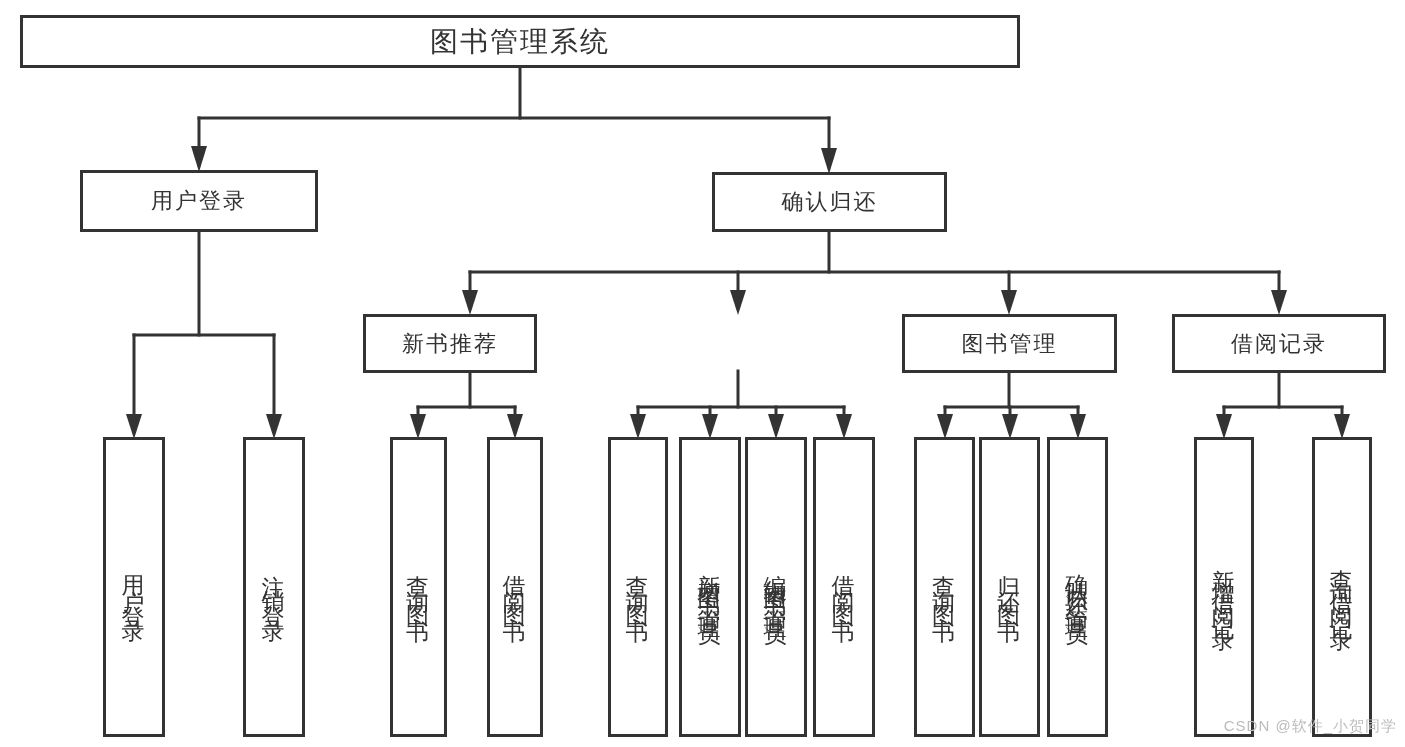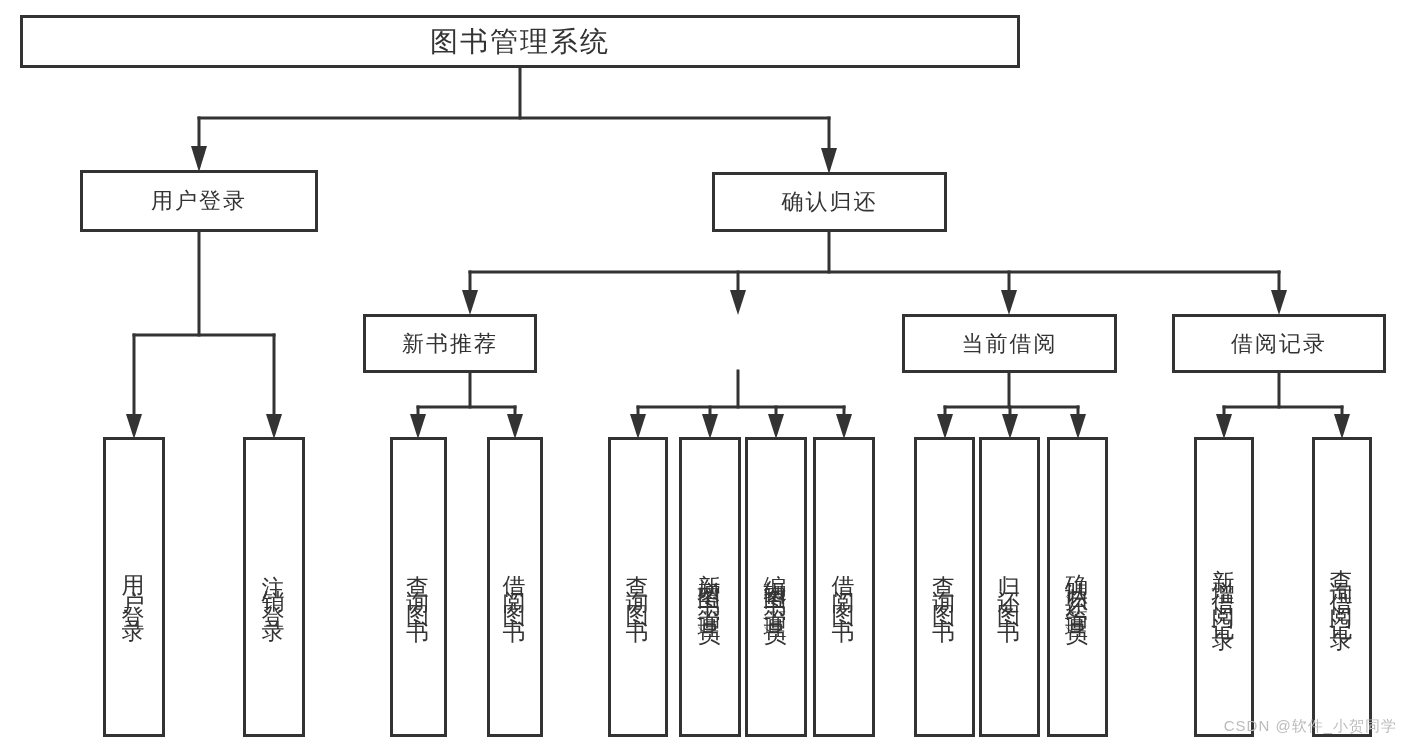--- a/index.html
+++ b/index.html
@@ -142,21 +142,21 @@
       <polygon points="1334,414 1350,414 1342,439"></polygon>
     </g>
   </svg>
 
   <div class="node n-root">图书管理系统</div>
 
   <div class="node n-login">用户登录</div>
   <div class="node n-mgmt">确认归还</div>
 
   <div class="node n-rec">新书推荐</div>
-  <div class="node n-current">当前借阅</div>
+  <div class="node n-current">图书管理</div>
   <div class="node n-records">借阅记录</div>
 
   <div class="node leaf l-1a">用户登录</div>
   <div class="node leaf l-1b">注销登录</div>
 
   <div class="node leaf l-2a">查询图书</div>
   <div class="node leaf l-2b">借阅图书</div>
 
   <div class="node leaf l-3a">查询图书</div>
   <div class="node leaf tight l-3b">新增图书（管理员）</div>

